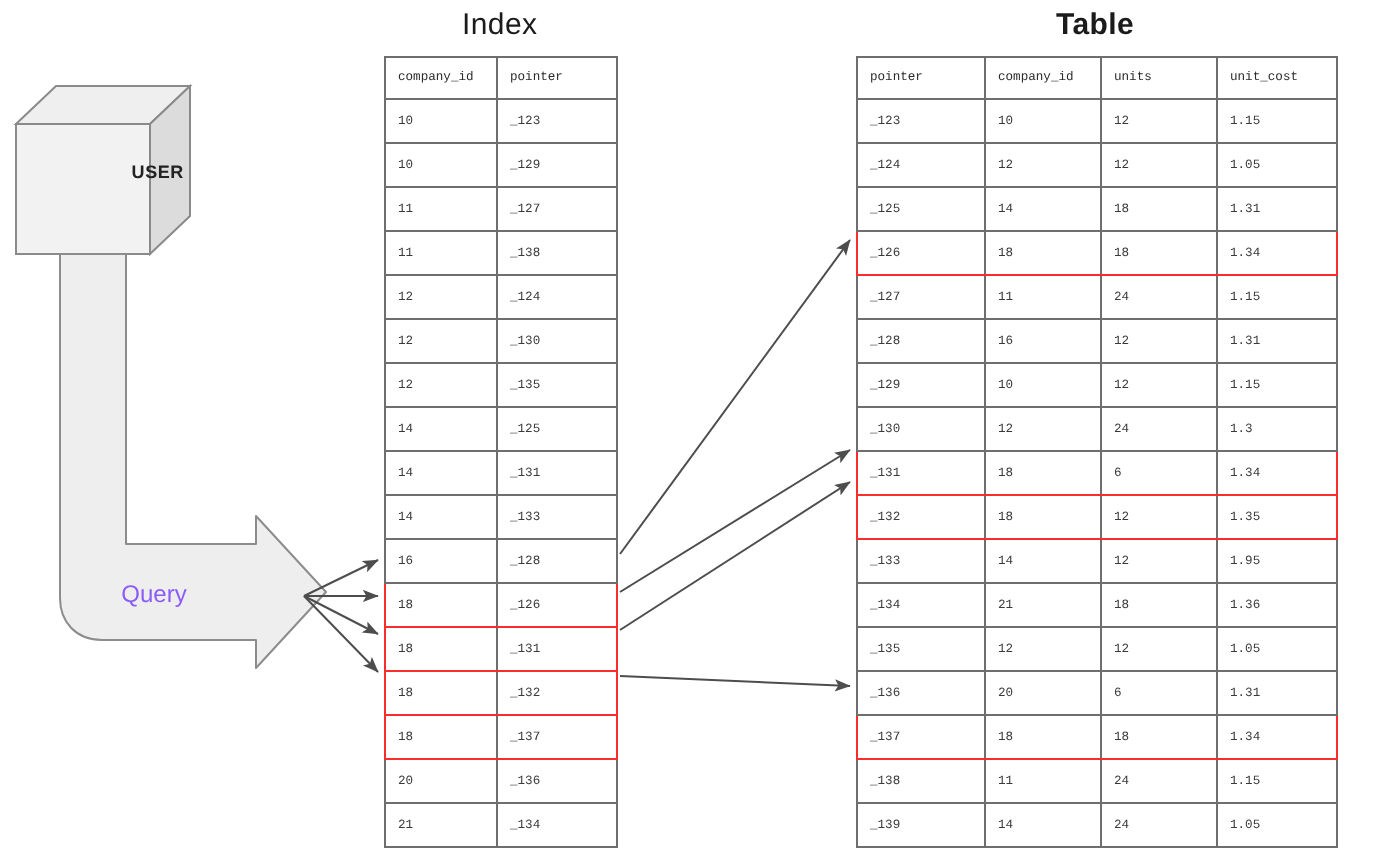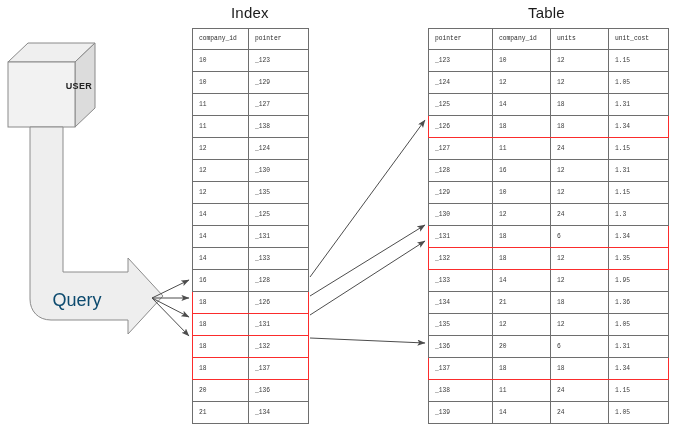--- a/index.html
+++ b/index.html
@@ -19,21 +19,21 @@
   
   .diagram-title {
     position: absolute;
     font-size: 15px;
     font-weight: 400;
     color: #1b1b1b;
     letter-spacing: 0.2px;
     white-space: nowrap;
   }
   #title-index { left: 231px; top: 4px; }
-  #title-table { left: 528px; top: 4px; }
+  #title-table { left: 528px; top: 4px; font-weight: bold; }
 
   
   .grid {
     position: absolute;
     border-collapse: collapse;
     table-layout: fixed;
     background: #ffffff;
   }
   .grid td, .grid th {
     border: 1px solid #6e6e6e;
@@ -88,22 +88,22 @@
     font-weight: bold;
     color: #222;
     letter-spacing: 0.3px;
   }
   .query-label {
     position: absolute;
     left: 47px;
     top: 290px;
     width: 60px;
     text-align: center;
-    font-size: 18px;
-    color: #0c4a6e;
+    font-size: 12px;
+    color: #8b5cf6;
   }
 </style>
 </head>
 <body>
 
 <div class="diagram-title" id="title-index">Index</div>
 <div class="diagram-title" id="title-table">Table</div>
 
 <svg id="overlay" viewBox="0 0 700 429">
   <defs>

